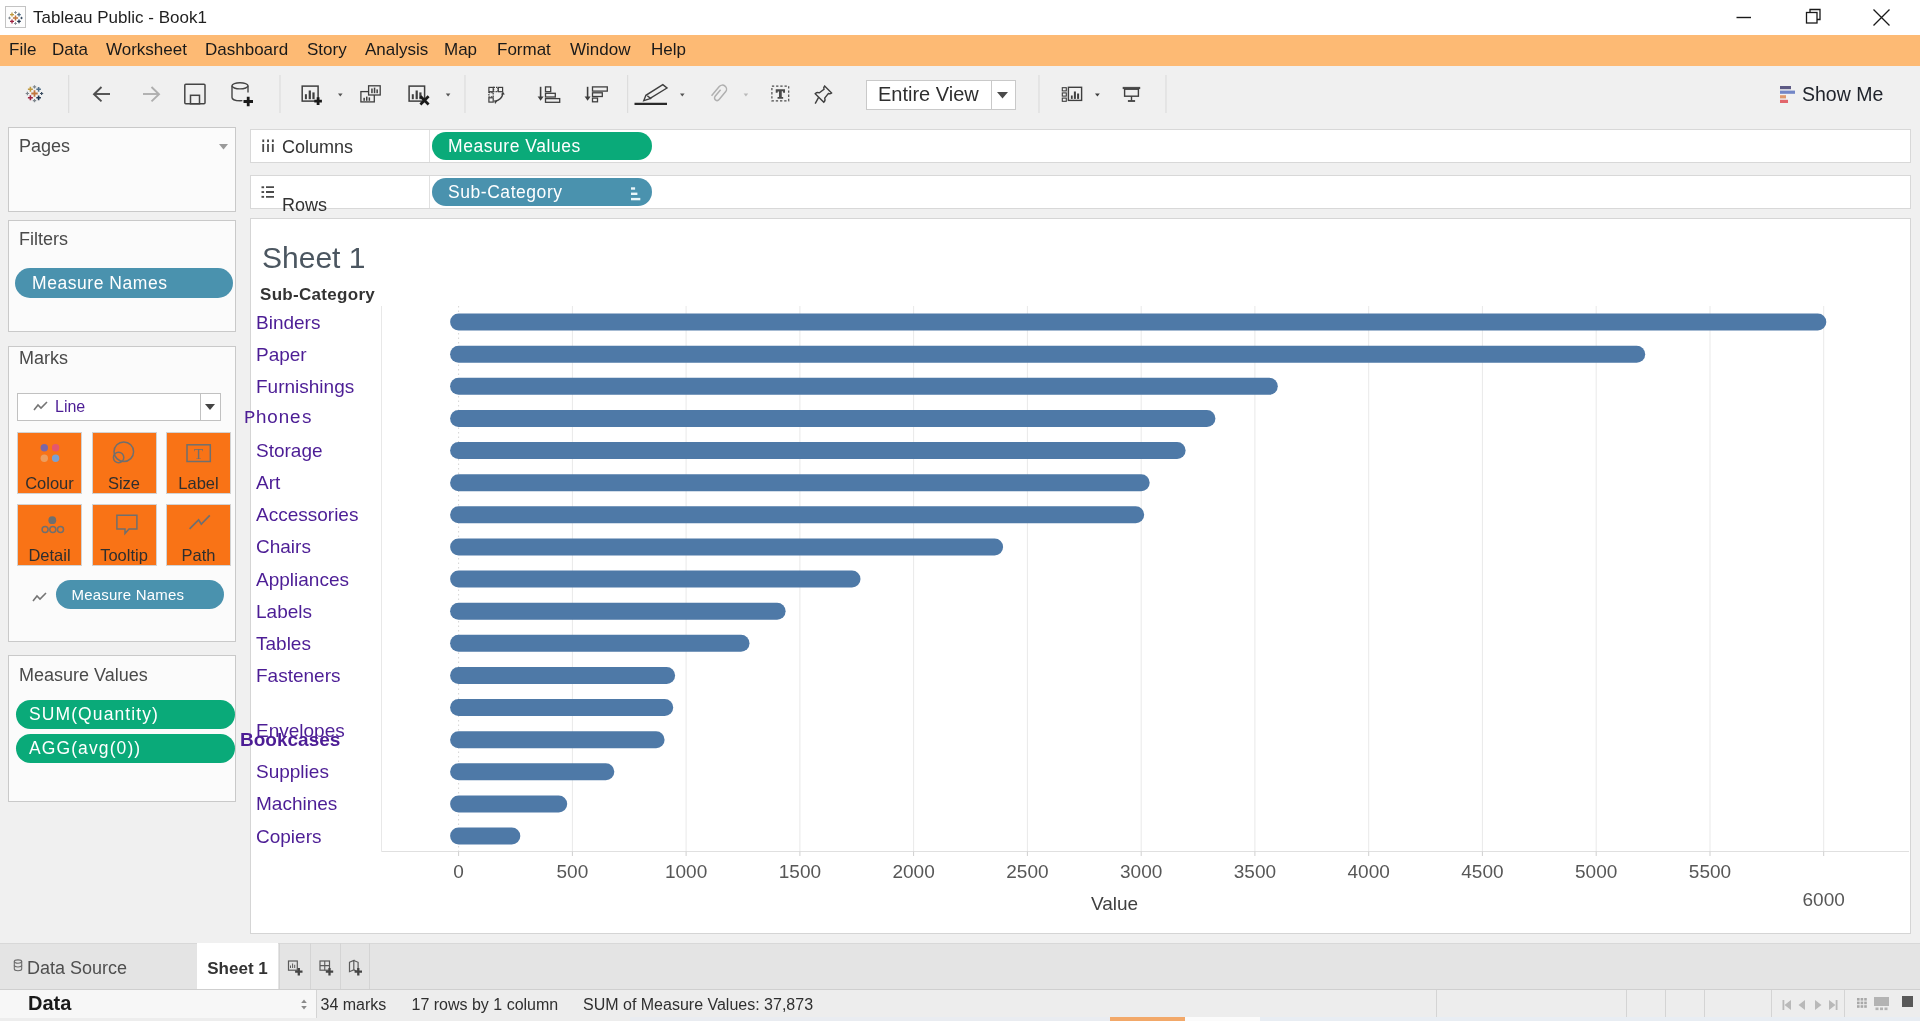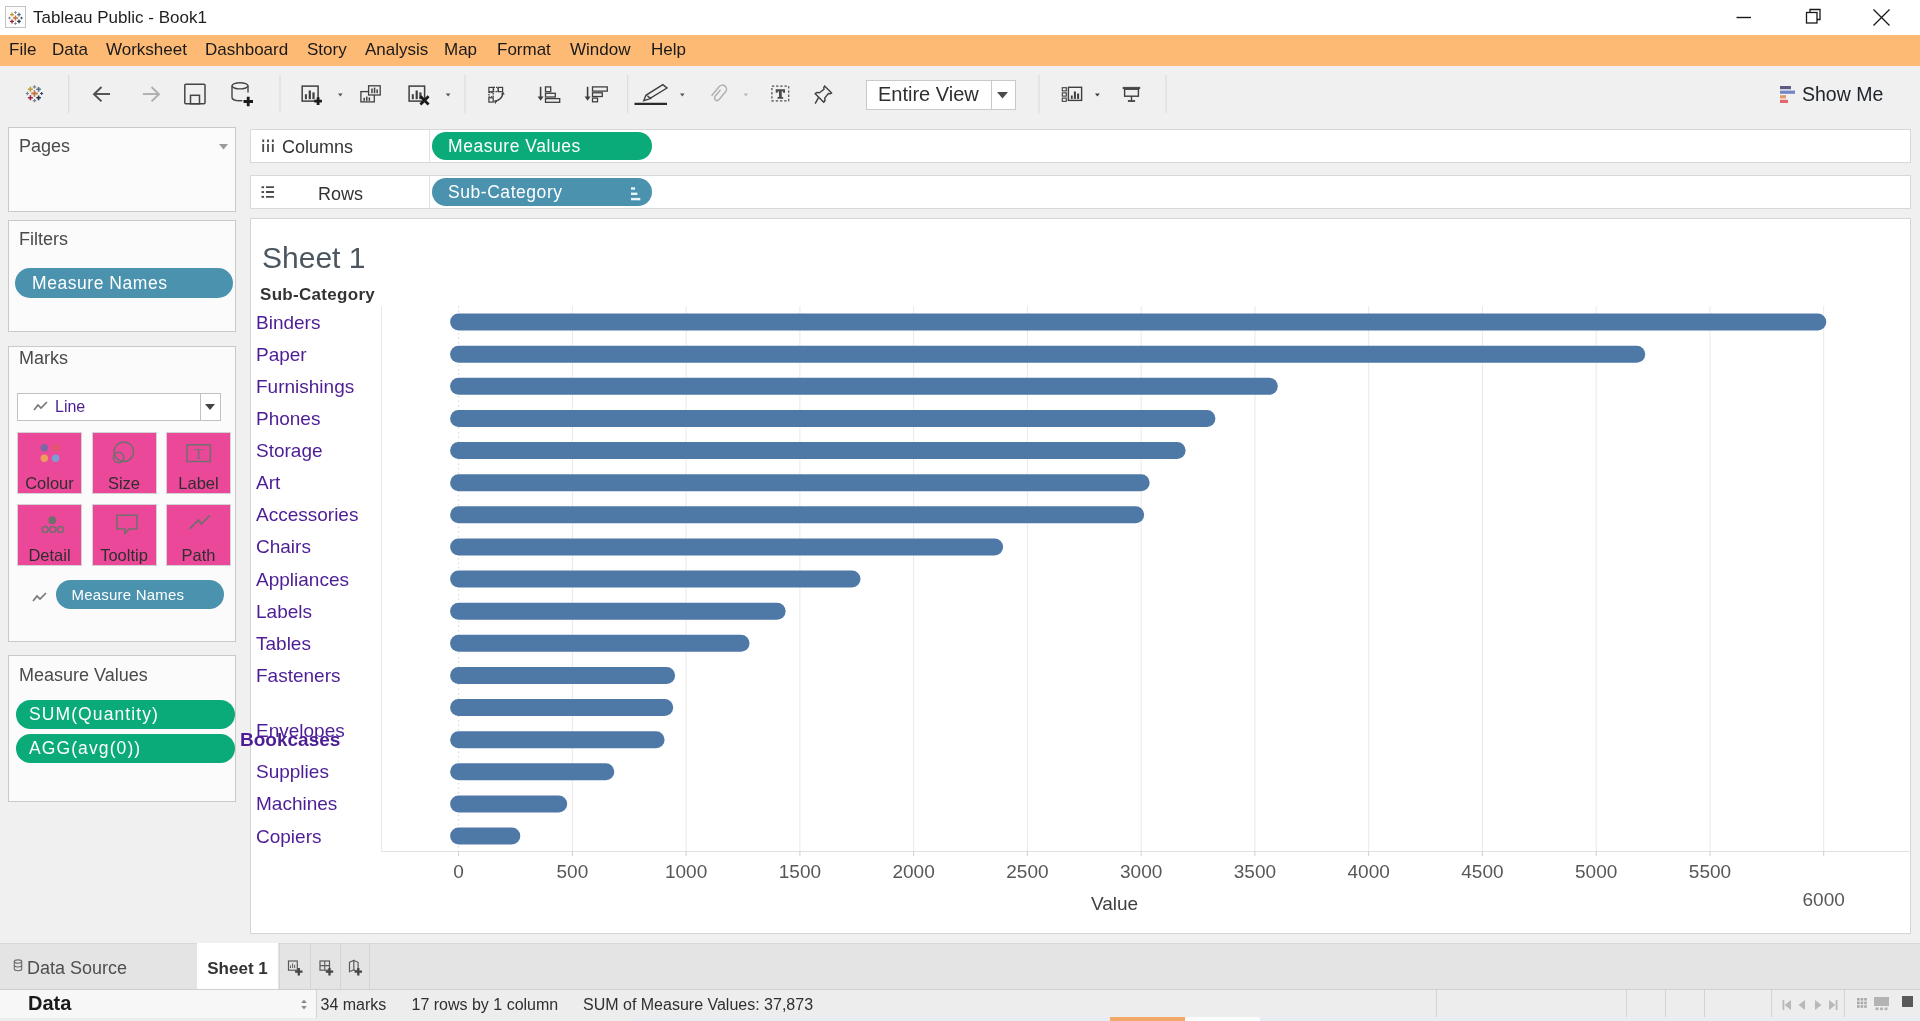--- a/index.html
+++ b/index.html
@@ -4,21 +4,21 @@
 html,body{margin:0;padding:0;}
 body{width:1920px;height:1021px;background:#f0f0f0;font-family:"Liberation Sans",sans-serif;position:relative;overflow:hidden;}
 .a{position:absolute;}
 .card{position:absolute;background:#fbfbfb;border:1px solid #c9c9c9;box-sizing:border-box;}
 .cardtitle{position:absolute;font-size:18px;color:#4a4a4a;}
 .pillb{position:absolute;background:#4a92ae;border-radius:15px;color:#fff;}
 .pillg{position:absolute;background:#0aaa79;border-radius:15px;color:#fff;}
 .pilltext{font-size:17.5px;letter-spacing:0.55px;}
 .shelf{position:absolute;background:#ffffff;border:1px solid #d8d8d8;box-sizing:border-box;}
 .shelflabel{position:absolute;font-size:18px;color:#333;}
-.mbtn{position:absolute;background:#ec4899;border:1px solid #d2d2d2;box-sizing:border-box;}
+.mbtn{position:absolute;background:#f97316;border:1px solid #d2d2d2;box-sizing:border-box;}
 .mbtnlabel{position:absolute;width:100%;text-align:center;font-size:16.5px;color:#2e2e2e;}
 .rowlab{position:absolute;width:122px;text-align:left;font-size:19px;color:#4c1d95;line-height:21px;}
 .axlab{position:absolute;width:90px;text-align:center;font-size:19px;color:#575757;line-height:19px;}
 .menuitem{position:absolute;font-size:17px;color:#1a1a1a;top:5px;}
 .statxt{position:absolute;font-size:16px;color:#2f2f2f;}
 </style></head><body>
 
 <div class="a" style="left:0;top:0;width:1920px;height:35px;background:#ffffff;"></div>
 <div class="a" style="left:5px;top:6px;width:21px;height:22px;background:#fdfdfd;border:1px solid #c3c3c3;box-sizing:border-box;"></div>
 <svg class="a" style="left:7px;top:9px;" width="17" height="17" viewBox="0 0 17 17">
@@ -322,37 +322,37 @@
 <g stroke="#4a4a4a" stroke-width="1.8">
       <path d="M6 3.2 H14 M6 8 H14 M6 12.8 H14"></path>
     </g>
 <g fill="#4a4a4a">
       <rect x="1.5" y="2.3" width="2.6" height="1.9"></rect>
       <rect x="1.5" y="7.1" width="2.6" height="1.9"></rect>
       <rect x="1.5" y="11.9" width="2.6" height="1.9"></rect>
     </g>
   </svg>
 <div class="shelflabel" style="left:282px;top:137px;">Columns</div>
-<div class="shelflabel" style="left:282px;top:184px;margin-left:36px;">Rows</div>
+<div class="shelflabel" style="left:282px;top:195px;">Rows</div>
 <div class="pillg pilltext" style="left:432px;top:132px;width:220px;height:28px;line-height:28px;padding-left:16px;box-sizing:border-box;">Measure Values</div>
 <div class="pillb pilltext" style="left:432px;top:178px;width:220px;height:28px;line-height:28px;padding-left:16px;box-sizing:border-box;">Sub-Category</div>
 <svg class="a" style="left:630px;top:186px;" width="12" height="16" viewBox="0 0 12 16">
 <g fill="#eaf6f9">
       <rect x="1" y="1.3" width="4.1" height="2.4"></rect>
       <rect x="1" y="6.6" width="6.4" height="2.4"></rect>
       <rect x="1" y="11.9" width="9.3" height="2.4"></rect>
     </g>
   </svg>
 <div class="a" style="left:250px;top:218px;width:1661px;height:716px;background:#fff;border:1px solid #d5d5d5;box-sizing:border-box;"></div>
 <div class="a" style="left:262px;top:241px;font-size:30px;color:#4b5660;">Sheet 1</div>
 <div class="a" style="left:260px;top:285px;font-size:17px;font-weight:bold;letter-spacing:0.3px;color:#333;">Sub-Category</div>
 <div class="rowlab" style="left:256px;top:311.6px;">Binders</div>
 <div class="rowlab" style="left:256px;top:343.7px;">Paper</div>
 <div class="rowlab" style="left:256px;top:375.8px;">Furnishings</div>
-<div class="rowlab" style="left:256px;top:408.0px;">Phones</div>
+<div class="rowlab" style="left:244px;top:408.0px;font-family:Liberation Mono, monospace;">Phones</div>
 <div class="rowlab" style="left:256px;top:440.1px;">Storage</div>
 <div class="rowlab" style="left:256px;top:472.2px;">Art</div>
 <div class="rowlab" style="left:256px;top:504.3px;">Accessories</div>
 <div class="rowlab" style="left:256px;top:536.4px;">Chairs</div>
 <div class="rowlab" style="left:256px;top:568.6px;">Appliances</div>
 <div class="rowlab" style="left:256px;top:600.7px;">Labels</div>
 <div class="rowlab" style="left:256px;top:632.8px;">Tables</div>
 <div class="rowlab" style="left:256px;top:664.9px;">Fasteners</div>
 <div class="rowlab" style="left:256px;top:697.0px;margin-top:23px;">Envelopes</div>
 <div class="rowlab" style="left:240px;top:729.2px;font-weight:bold;">Bookcases</div>

